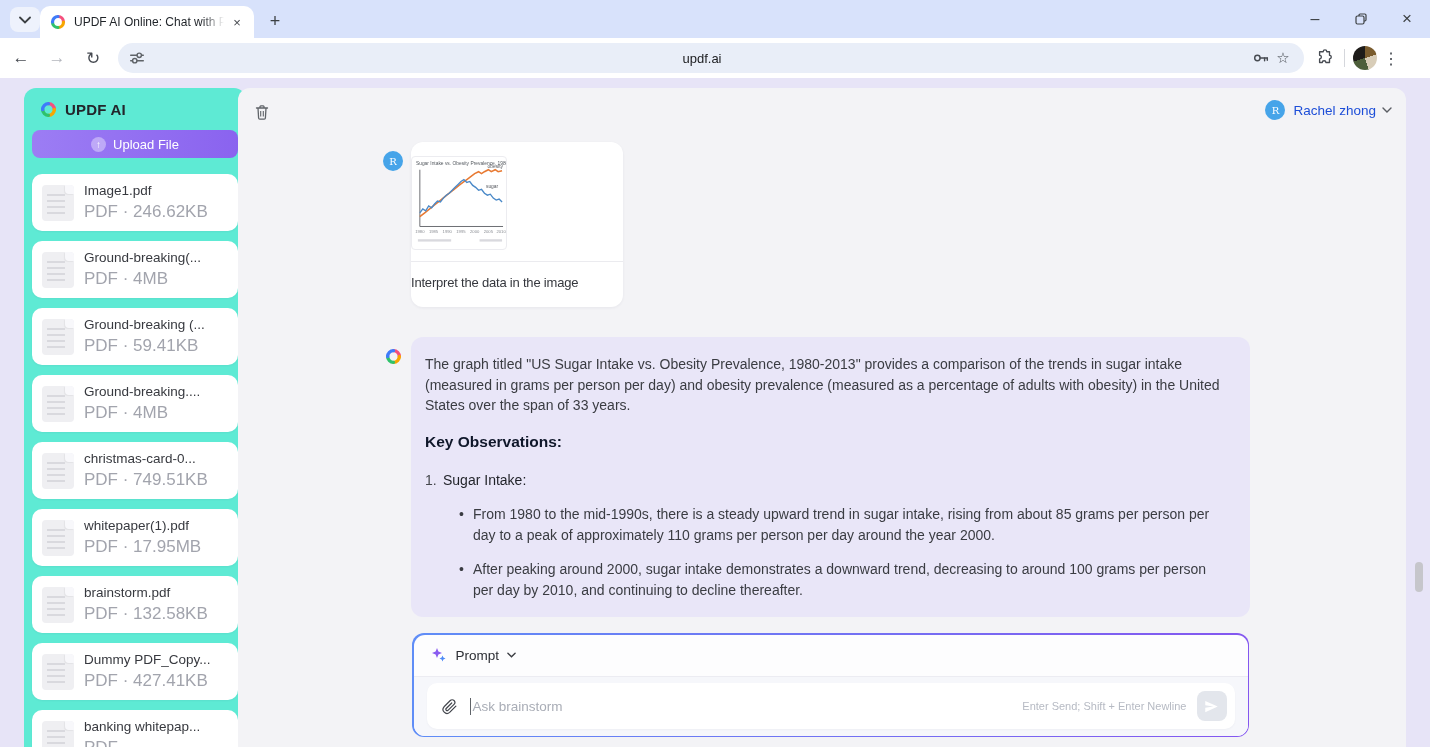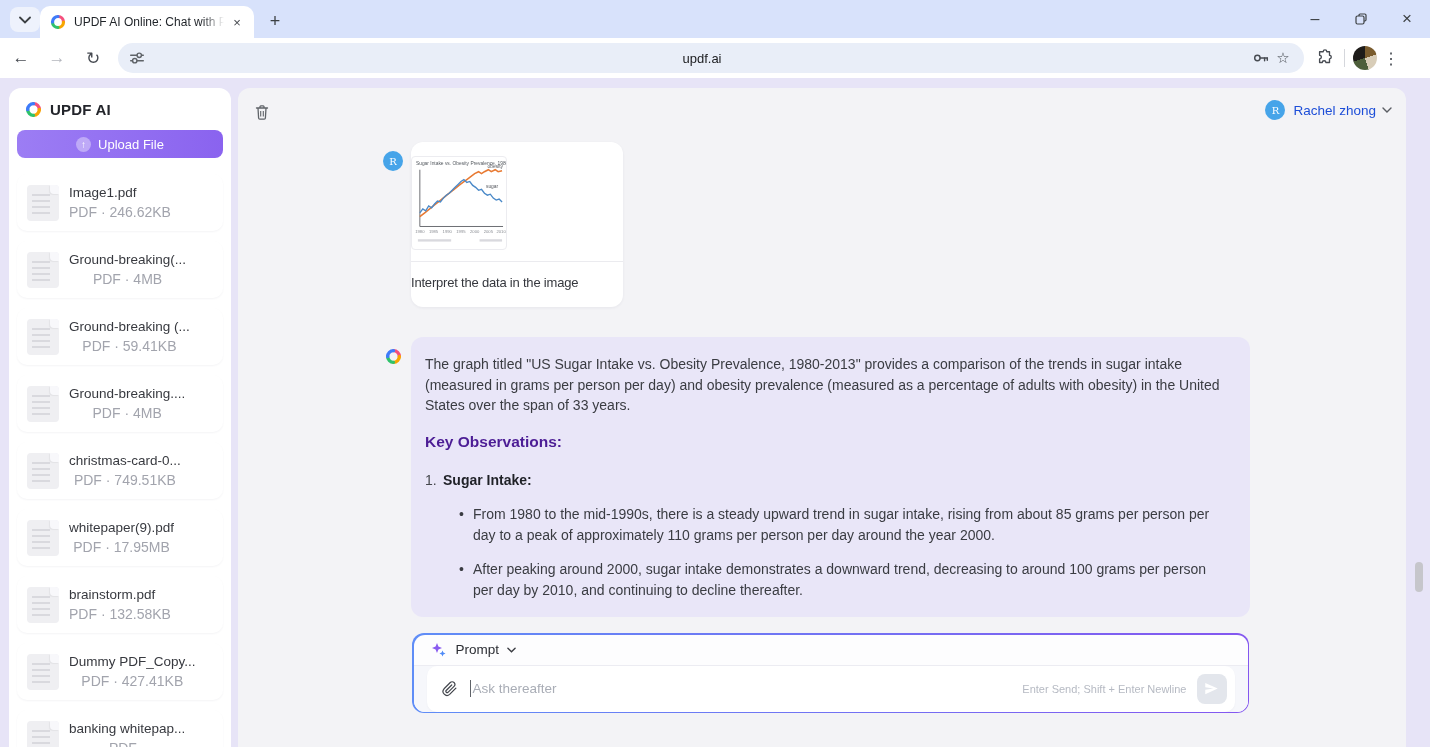--- a/index.html
+++ b/index.html
@@ -38,40 +38,40 @@
   .toolbar-sep { width:1px; height:18px; background:#d5d7dc; margin:0 8px; }
   .profile-avatar { width:24px; height:24px; border-radius:50%;
     background:conic-gradient(#7a5c2e 0 20%, #d8cdb8 20% 45%, #4d5e3a 45% 70%, #1e1c1a 70% 100%); }
   .kebab { font-size:16px; color:#474b52; width:28px; text-align:center; }
 
   
   .page { position:absolute; left:0; top:78px; width:1430px; height:669px; background:#e7e4f7; }
   .page-scroll-thumb { position:absolute; right:7px; top:484px; width:8px; height:30px; background:#c6c6cb; border-radius:4px; }
 
   
-  .sidebar { position:absolute; left:9px; top:10px; width:222px; height:659px; background:#ffffff;
+  .sidebar { position:absolute; left:24px; top:10px; width:222px; height:659px; background:#5eead4;
     border-radius:12px 12px 0 0; padding:10px 8px 0 8px; overflow:hidden; }
   .brand-row { display:flex; align-items:center; height:22px; padding-left:8px; }
   .brand-name { font-size:15px; font-weight:bold; color:#23252b; margin-left:8px; letter-spacing:.2px; }
   .upload-btn { margin-top:10px; height:28px; width:100%; border-radius:8px;
     background:linear-gradient(90deg,#9c7df4,#8a63ef); display:flex; align-items:center; justify-content:center; }
   .upload-icon { width:15px; height:15px; border-radius:50%; background:rgba(255,255,255,.38); color:#ffffff;
     font-size:10px; line-height:15px; text-align:center; }
   .upload-label { color:#ffffff; font-size:13px; margin-left:7px;text-align:right; }
   .file-list { margin-top:16px; }
   .file-card { height:57px; background:#ffffff; border-radius:10px; margin-bottom:10px;
     display:flex; align-items:center; padding:0 10px; box-shadow:0 1px 2px rgba(40,40,70,.05); }
   .doc-icon { width:32px; height:36px; background:#efeff2; border-radius:4px; position:relative; flex:0 0 32px; overflow:hidden; }
   .doc-icon::before { content:""; position:absolute; left:5px; top:9px; width:18px; height:20px;
     background:repeating-linear-gradient(#d9d9de 0 2px, transparent 2px 6px); }
   .doc-icon::after { content:""; position:absolute; right:0; top:0; width:9px; height:9px;
     background:#f8f8fb; border-bottom-left-radius:4px; box-shadow:-1px 1px 1px rgba(0,0,0,.05); }
   .file-text { margin-left:10px; overflow:hidden; }
   .file-name { font-size:13.5px; color:#37393f; white-space:nowrap; overflow:hidden; }
-  .file-meta { font-size:14px; color:#a2a4ad; margin-top:4px; white-space:nowrap;text-align:center; }
+  .file-meta { font-size:17px; color:#a2a4ad; margin-top:4px; white-space:nowrap; }
 
   
   .main { position:absolute; left:238px; top:10px; width:1168px; height:659px; background:#f3f3f6;
     border-radius:12px 12px 0 0; overflow:hidden; }
   .trash-btn { position:absolute; left:14px; top:14px; width:20px; height:20px;
     display:flex; align-items:center; justify-content:center; }
   .account-chip { position:absolute; right:14px; top:12px; display:flex; align-items:center; }
   .chip-avatar { width:20px; height:20px; border-radius:50%; background:#46a4e9; color:#ffffff;
     font-size:10px; display:flex; align-items:center; justify-content:center; font-family:"DejaVu Serif", serif; }
   .account-name { font-size:13.5px; color:#1d4ed8; margin:0 6px 0 8px; }
@@ -83,31 +83,31 @@
   .user-card { position:absolute; left:173px; top:54px; width:212px; height:165px; background:#ffffff;
     border-radius:12px; padding:14px 0; box-shadow:0 1px 3px rgba(40,40,70,.06); }
   .thumb { width:96px; height:94px; border:1px solid #ececf0; border-radius:4px; background:#ffffff; }
   .card-divider { height:1px; background:#ebebef; margin-top:11px; }
   .user-caption { margin-top:13px; font-size:13px; color:#35373d; white-space:nowrap; letter-spacing:-.2px; }
 
   
   .ai-logo { position:absolute; left:147px; top:260px; width:17px; height:17px; }
   .ai-bubble { position:absolute; left:173px; top:249px; width:839px; height:280px; background:#e9e6f8;
     border-radius:12px; padding:17px 20px 0 14px; overflow:hidden; color:#3a3c42; font-size:14px; line-height:1.47; }
-  .ai-heading { font-size:15.5px; font-weight:bold; color:#4c1d95; margin-top:15px; }
+  .ai-heading { font-size:15.5px; font-weight:bold; color:#0f172a; margin-top:15px; }
   .num-item { display:flex; margin-top:16px; }
   .num { width:18px; flex:0 0 18px; color:#45474d; }
-  .num-title { font-weight:bold; color:#1f2127; }
+  .num-title { font-weight:normal; color:#1f2127; }
   .bullet-group { margin-top:2px; }
   .bullet-row { display:flex; margin-top:14px; padding-left:34px; }
   .bullet-dot { flex:0 0 14px; color:#3a3c42; }
   .bullet-text { padding-right:4px; }
 
   
-  .prompt-wrap { position:absolute; left:174px; top:545px; width:837px; height:80px; border-radius:12px;
+  .prompt-wrap { position:absolute; left:174px; top:545px; width:837px; height:104px; border-radius:12px;
     background:linear-gradient(90deg,#5f8df7,#8457f0); padding:1.5px; }
   .prompt-box { width:100%; height:100%; background:#fdfdfe; border-radius:11px; display:flex; flex-direction:column; overflow:hidden; }
   .prompt-header { height:42px; display:flex; align-items:center; padding-left:17px; border-bottom:1px solid #ececf2; }
   .prompt-label { font-size:13.5px; color:#2c2e34; margin-left:9px; }
   .prompt-caret { margin-left:8px; }
   .prompt-body { flex:1; background:#f6f7fb; display:flex; align-items:center; padding:0 13px; }
   .input-field { flex:1; height:46px; background:#ffffff; border-radius:10px; display:flex; align-items:center;
     padding:0 8px 0 14px; box-shadow:0 1px 2px rgba(40,40,70,.04); }
   .caret-bar { width:1px; height:17px; background:#5f6368; margin:0 2px 0 12px; }
   .placeholder { font-size:13.5px; color:#a9adb6; flex:1; }
@@ -239,21 +239,21 @@
             <div class="doc-icon"></div>
             <div class="file-text">
               <div class="file-name">christmas-card-0...</div>
               <div class="file-meta">PDF · 749.51KB</div>
             </div>
           </div>
 
           <div class="file-card">
             <div class="doc-icon"></div>
             <div class="file-text">
-              <div class="file-name">whitepaper(9).pdf</div>
+              <div class="file-name">whitepaper(1).pdf</div>
               <div class="file-meta">PDF · 17.95MB</div>
             </div>
           </div>
 
           <div class="file-card">
             <div class="doc-icon"></div>
             <div class="file-text">
               <div class="file-name">brainstorm.pdf</div>
               <div class="file-meta">PDF · 132.58KB</div>
             </div>
@@ -365,21 +365,21 @@
             <svg class="prompt-caret" width="9" height="6" viewBox="0 0 10 6">
                 <polyline points="1,1 5,5 9,1" fill="none" stroke="#3a3c42" stroke-width="1.5" stroke-linecap="round"></polyline>
               </svg>
           </div>
           <div class="prompt-body">
             <div class="input-field">
               <svg width="17" height="17" viewBox="0 0 24 24">
                 <path d="M21 11.5l-8.8 8.8a5.6 5.6 0 01-7.9-7.9l8.8-8.8a3.7 3.7 0 015.3 5.3l-8.5 8.5a1.85 1.85 0 01-2.6-2.6l7.8-7.8" fill="none" stroke="#43464d" stroke-width="1.7" stroke-linecap="round" stroke-linejoin="round"></path>
               </svg>
               <span class="caret-bar"></span>
-              <span class="placeholder">Ask thereafter</span>
+              <span class="placeholder">Ask brainstorm</span>
               <span class="send-hint">Enter Send; Shift + Enter Newline</span>
               <div class="send-btn">
                 <svg width="15" height="15" viewBox="0 0 24 24">
                   <path d="M2 21l20-9L2 3v7l13 2-13 2z" fill="#ffffff"></path>
                 </svg>
               </div>
             </div>
           </div>
         </div>
       </div>

